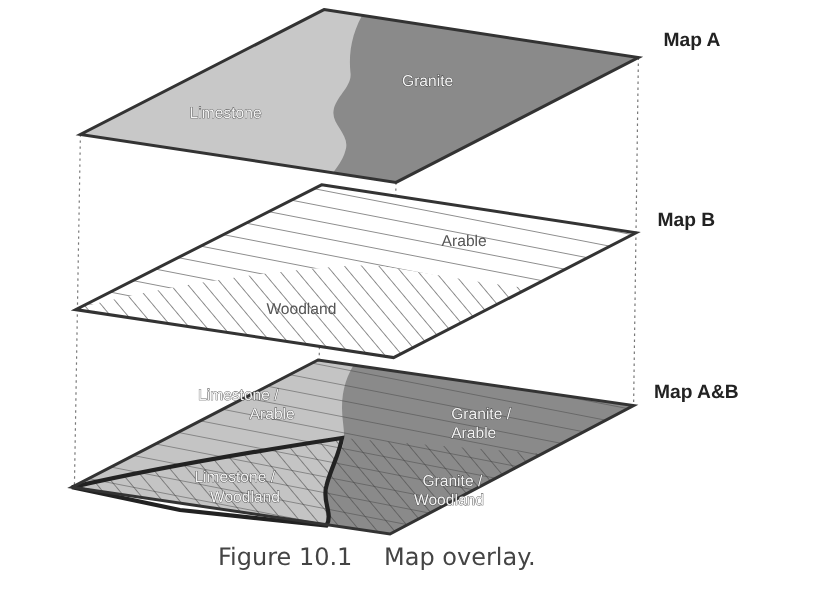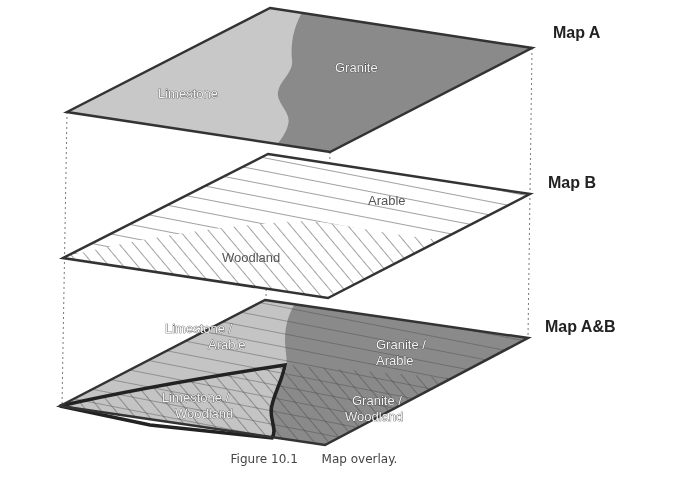--- a/index.html
+++ b/index.html
@@ -1,21 +1,21 @@
 <!DOCTYPE html>
 <html><head>
 <meta charset="utf-8">
 <style>
   html, body { margin: 0; padding: 0; background: #ffffff; }
   body { width: 680px; height: 500px; position: relative; overflow: hidden; }
   svg { position: absolute; left: 0; top: 0; }
   .lbl { font-family: "Liberation Sans", sans-serif; font-size: 13px; fill: #f4f4f4; stroke: #333; stroke-width: 0.6px; paint-order: stroke; }
   .lbl-dark { font-family: "Liberation Sans", sans-serif; font-size: 13px; fill: #555; }
   .map-title { font-family: "Liberation Sans", sans-serif; font-size: 16px; font-weight: bold; fill: #222; }
-  .caption { position: absolute; left: 0; width: 628px; top: 452px; text-align: center; font-family: "DejaVu Sans", sans-serif; font-size: 12px; color: #444; }
+  .caption { position: absolute; left: 0; width: 628px; top: 452px; text-align: center; font-family: "DejaVu Sans", sans-serif; font-size: 20px; color: #444; }
   .caption span { margin: 0 10px; }
 </style>
 </head>
 <body>
 
 <svg width="680" height="500" viewBox="0 0 680 500">
   <defs>
     <pattern id="hlines" patternUnits="userSpaceOnUse" width="20" height="13" patternTransform="rotate(11)">
       <line x1="0" y1="0" x2="20" y2="0" stroke="#444" stroke-width="1"></line>
     </pattern>

